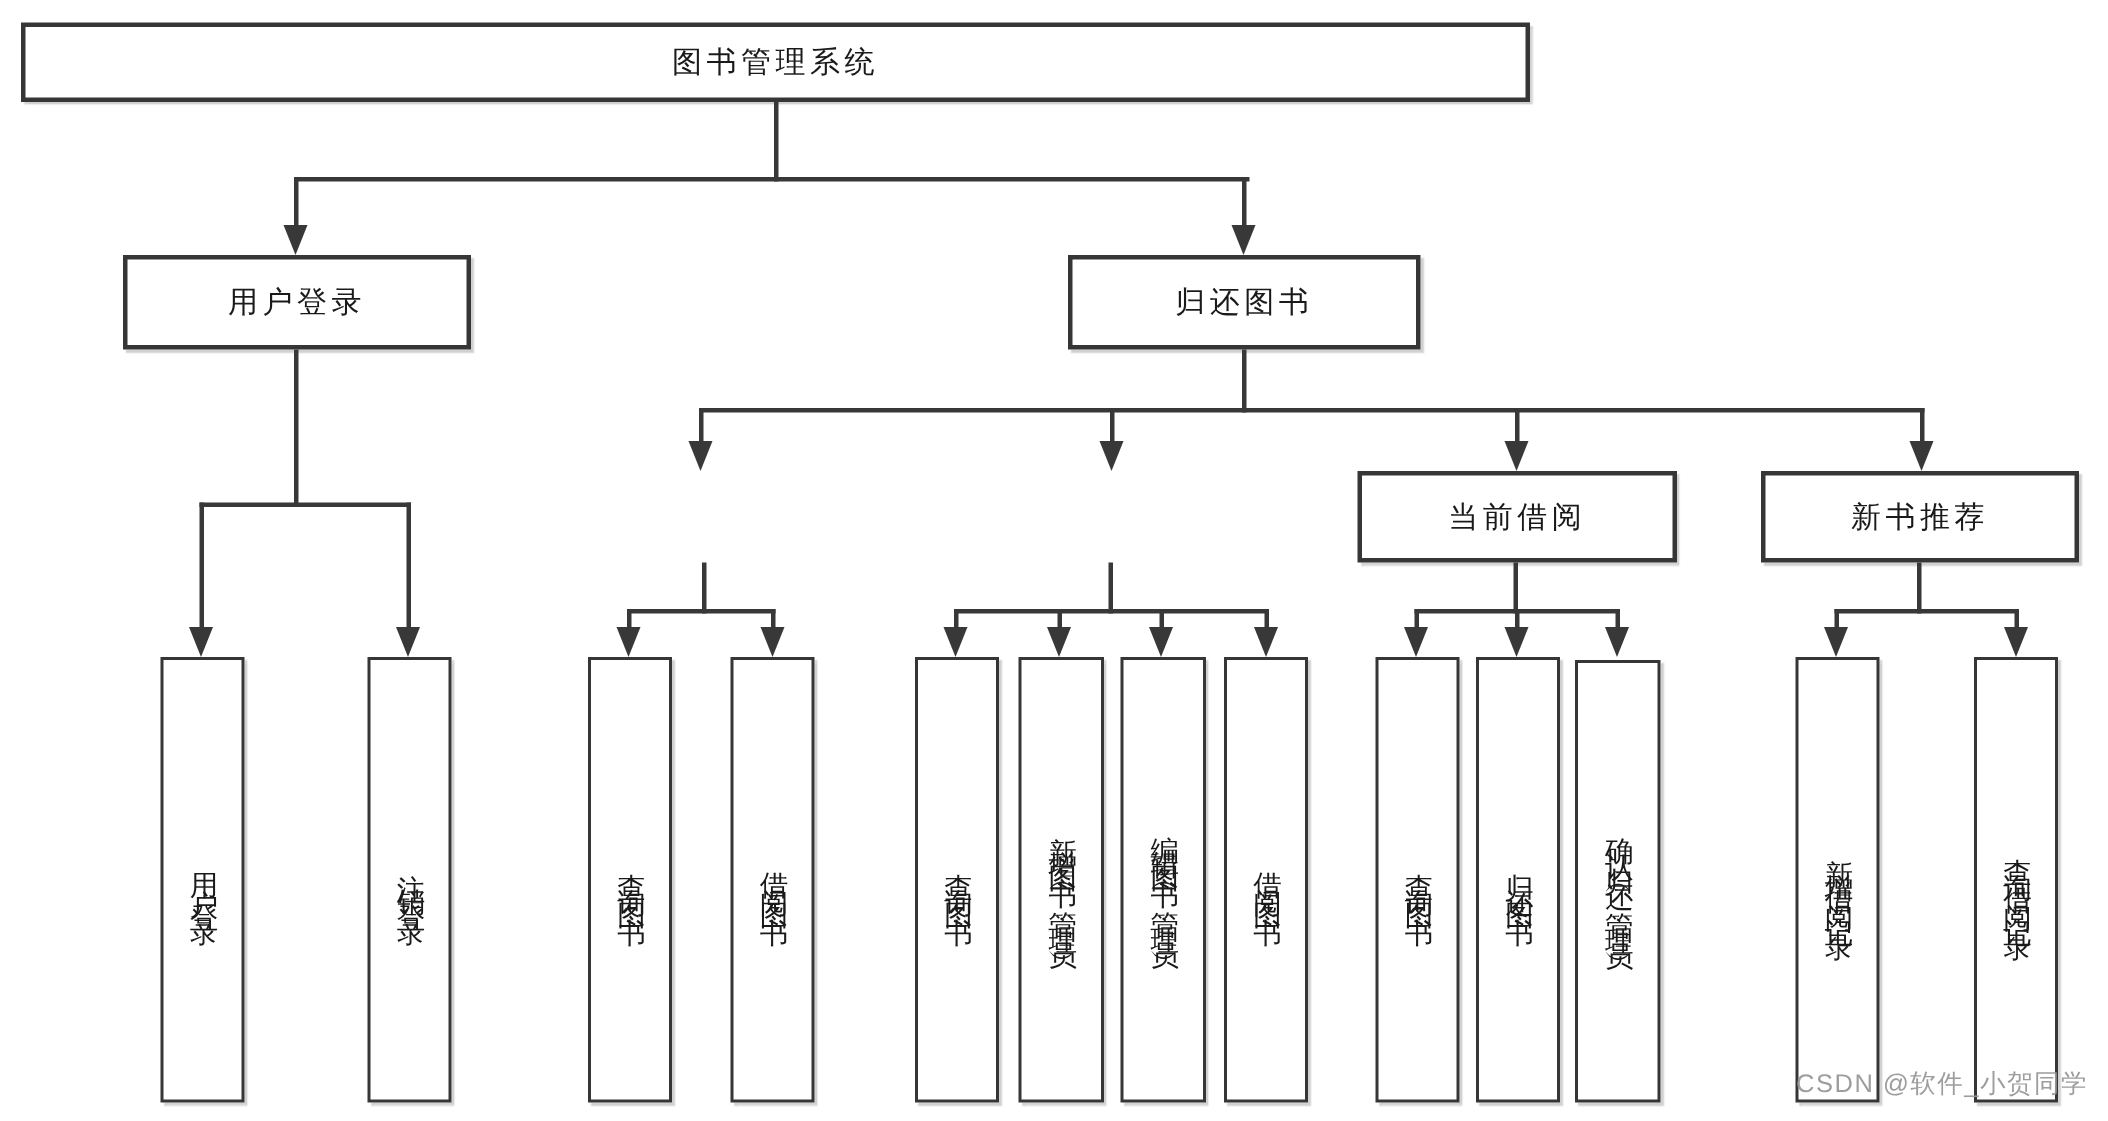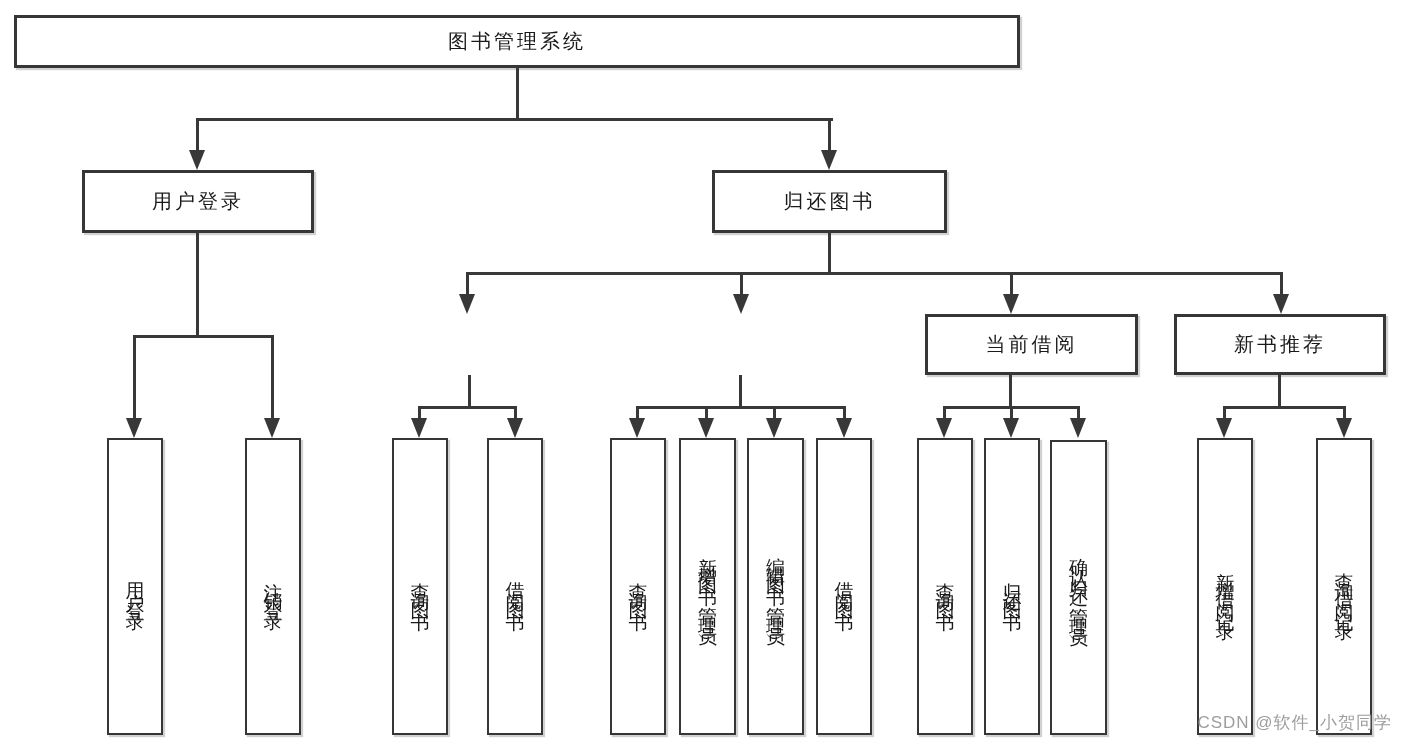--- a/index.html
+++ b/index.html
@@ -72,21 +72,21 @@
   <div class="ln" style="left:466px;top:272px;width:817px;height:3px;"></div>
   <div class="ln" style="left:466px;top:272px;width:3px;height:24px;"></div>
   <div class="arrow" style="left:459px;top:294px;"></div>
   <div class="ln" style="left:740px;top:272px;width:3px;height:24px;"></div>
   <div class="arrow" style="left:733px;top:294px;"></div>
   <div class="ln" style="left:1010px;top:272px;width:3px;height:24px;"></div>
   <div class="arrow" style="left:1003px;top:294px;"></div>
   <div class="ln" style="left:1280px;top:272px;width:3px;height:24px;"></div>
   <div class="arrow" style="left:1273px;top:294px;"></div>
 
-  <div class="box hbox" style="left:905px;top:314px;width:213px;height:61px;margin-left:20px;">当前借阅</div>
+  <div class="box hbox" style="left:905px;top:314px;width:213px;height:61px;">当前借阅</div>
   <div class="box hbox" style="left:1174px;top:314px;width:212px;height:61px;">新书推荐</div>
 
   <div class="ln" style="left:468px;top:375px;width:3px;height:34px;"></div>
   <div class="ln" style="left:418px;top:406px;width:99px;height:3px;"></div>
   <div class="ln" style="left:418px;top:406px;width:3px;height:14px;"></div>
   <div class="arrow" style="left:411px;top:418px;"></div>
   <div class="ln" style="left:514px;top:406px;width:3px;height:14px;"></div>
   <div class="arrow" style="left:507px;top:418px;"></div>
 
   <div class="ln" style="left:739px;top:375px;width:3px;height:34px;"></div>

